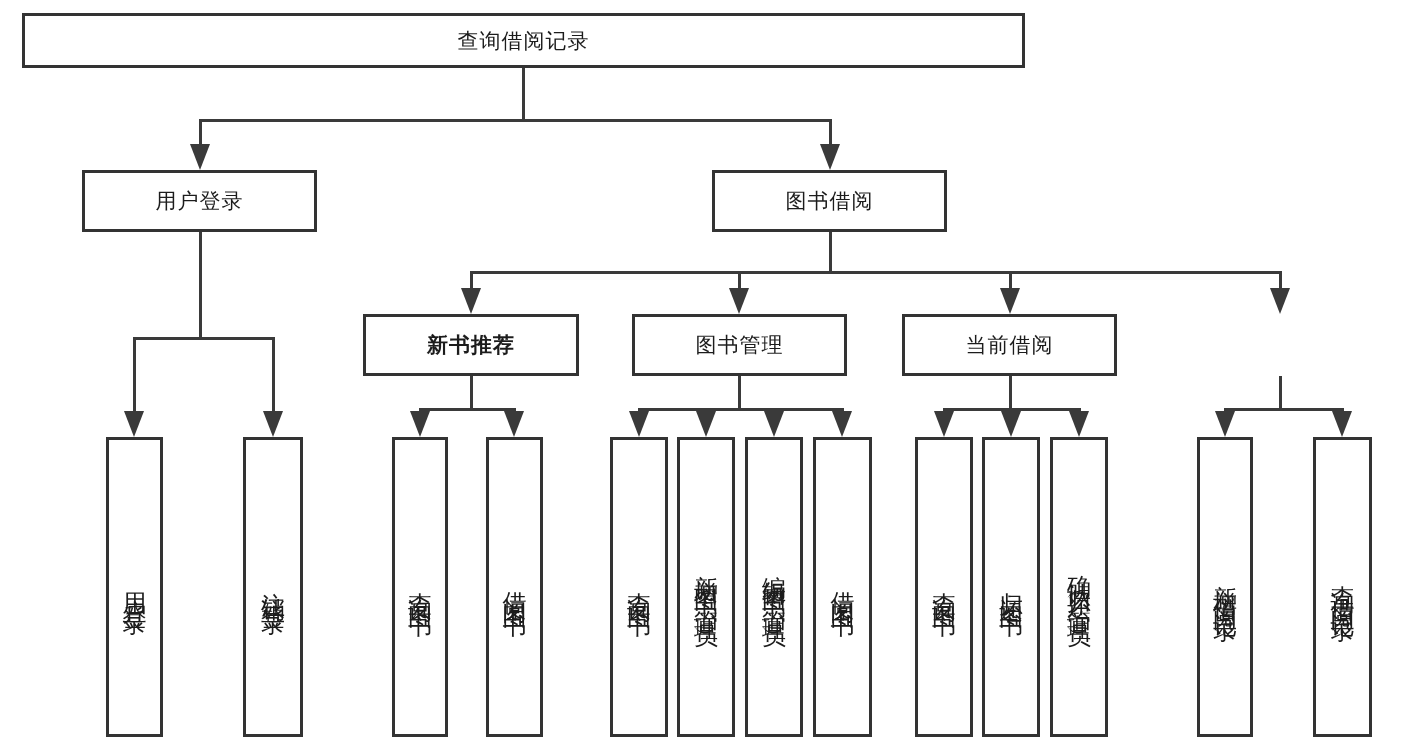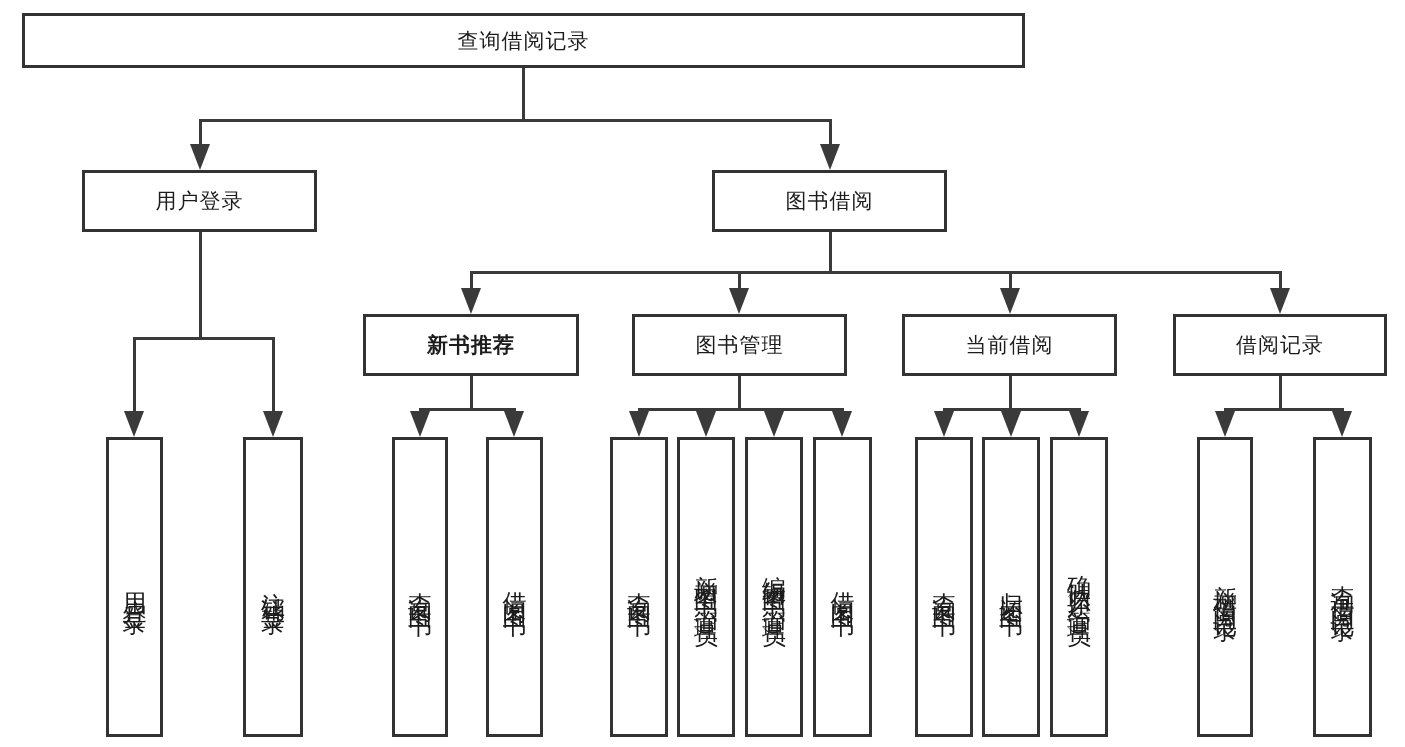--- a/index.html
+++ b/index.html
@@ -96,23 +96,20 @@
     </div>
     <div class="node h" style="left: 363px; top: 314px; width: 216px; height: 62px; font-weight: bold;">
       <span class="lbl">新书推荐</span>
     </div>
     <div class="node h" style="left: 632px; top: 314px; width: 215px; height: 62px;">
       <span class="lbl">图书管理</span>
     </div>
     <div class="node h" style="left: 902px; top: 314px; width: 215px; height: 62px; text-align: center;">
       <span class="lbl">当前借阅</span>
     </div>
-    <div class="node h" style="left: 1173px; top: 314px; width: 214px; height: 62px;">
-      <span class="lbl">借阅记录</span>
-    </div>
     <div class="node v" style="left: 106px; top: 437px; width: 57px; height: 300px;">
       <span class="lbl">用户登录</span>
     </div>
     <div class="node v" style="left: 243px; top: 437px; width: 60px; height: 300px;">
       <span class="lbl">注销登录</span>
     </div>
     <div class="node v" style="left: 392px; top: 437px; width: 56px; height: 300px;">
       <span class="lbl">查询图书</span>
     </div>
     <div class="node v" style="left: 486px; top: 437px; width: 57px; height: 300px;">

